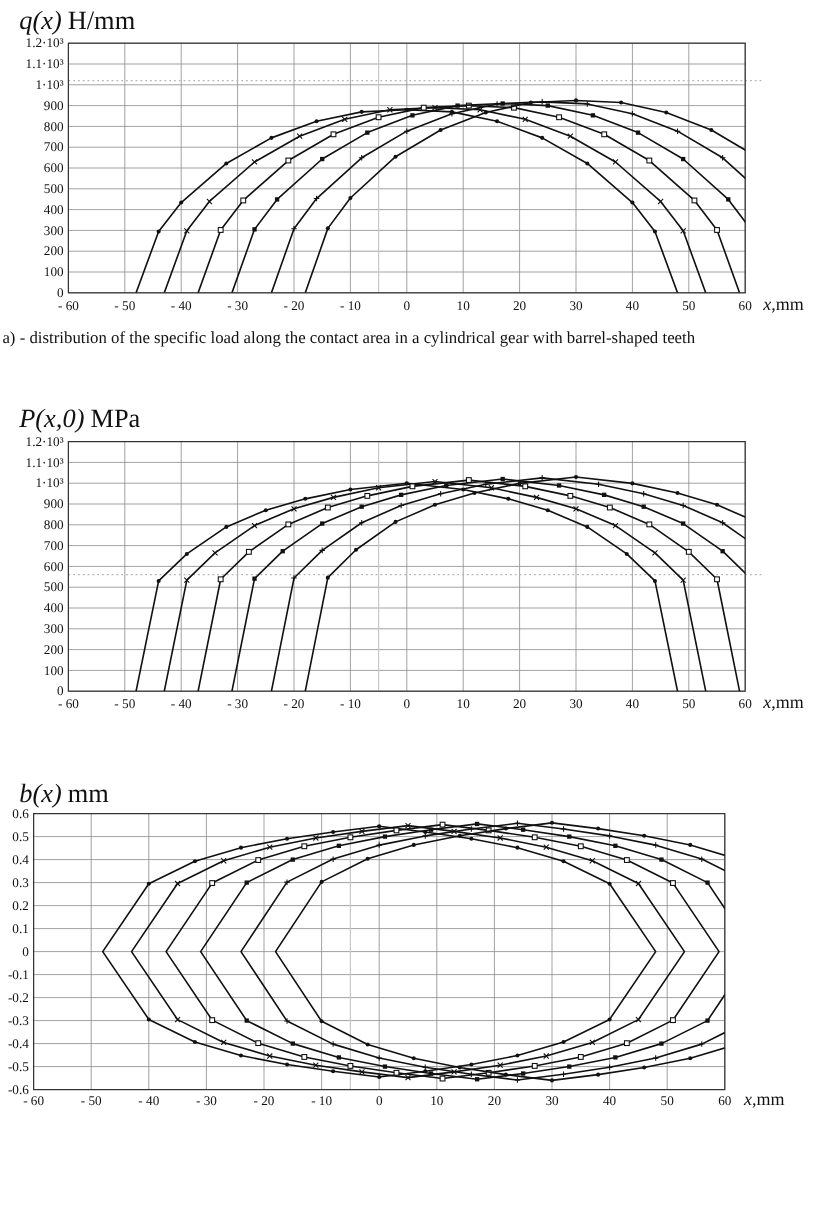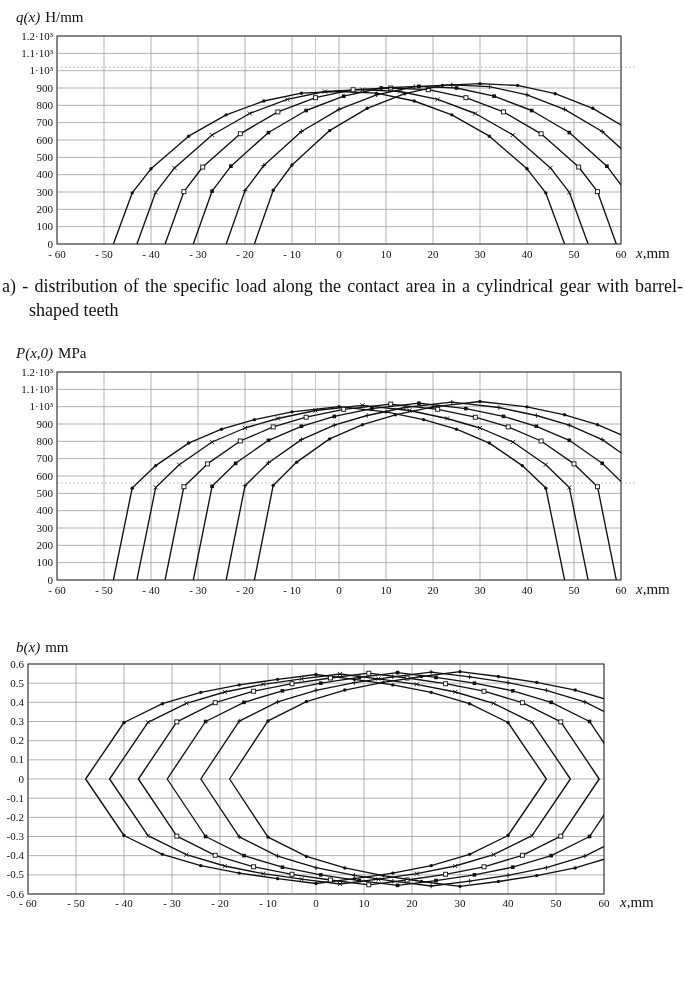--- a/index.html
+++ b/index.html
@@ -1,25 +1,25 @@
 <!DOCTYPE html>
 <html><head>
 <meta charset="utf-8">
 <style>
   html,body{margin:0;padding:0;background:#ffffff;}
   body{width:685px;font-family:"Liberation Serif", serif;color:#111;}
   .figure{position:relative;}
   .fig-a{padding-top:6px;}
-  .fig-b{margin-top:20px;}
-  .fig-c{margin-top:34px;}
-  .chart-title{height:24px;margin-left:16px;font-size:15px;line-height:22px;white-space:nowrap;font-family:Liberation Serif, serif;}
+  .fig-b{margin-top:45px;}
+  .fig-c{margin-top:52px;}
+  .chart-title{height:24px;margin-left:16px;font-size:22px;line-height:22px;white-space:nowrap;font-family:Liberation Serif, serif;}
   .chart-title .math{font-style:italic;}
   .chart-title .unit{font-style:normal;margin-left:5px;}
   svg.plot{display:block;}
-  .caption{margin:8px 2px 0 2px;font-size:18px;line-height:1.34;text-align:justify;
+  .caption{margin:8px 2px 0 2px;font-size:14px;line-height:1.34;text-align:justify;
            padding-left:27px;text-indent:-27px;}
   .fig-c .caption{margin-top:4px;}
 </style>
 </head>
 <body>
 
 <div class="figure fig-a">
   <div class="chart-title"><span class="math">q(x)</span><span class="unit">H/mm</span></div>
   <svg class="plot" width="685" height="236" viewBox="0 0 685 236">
       <defs>

